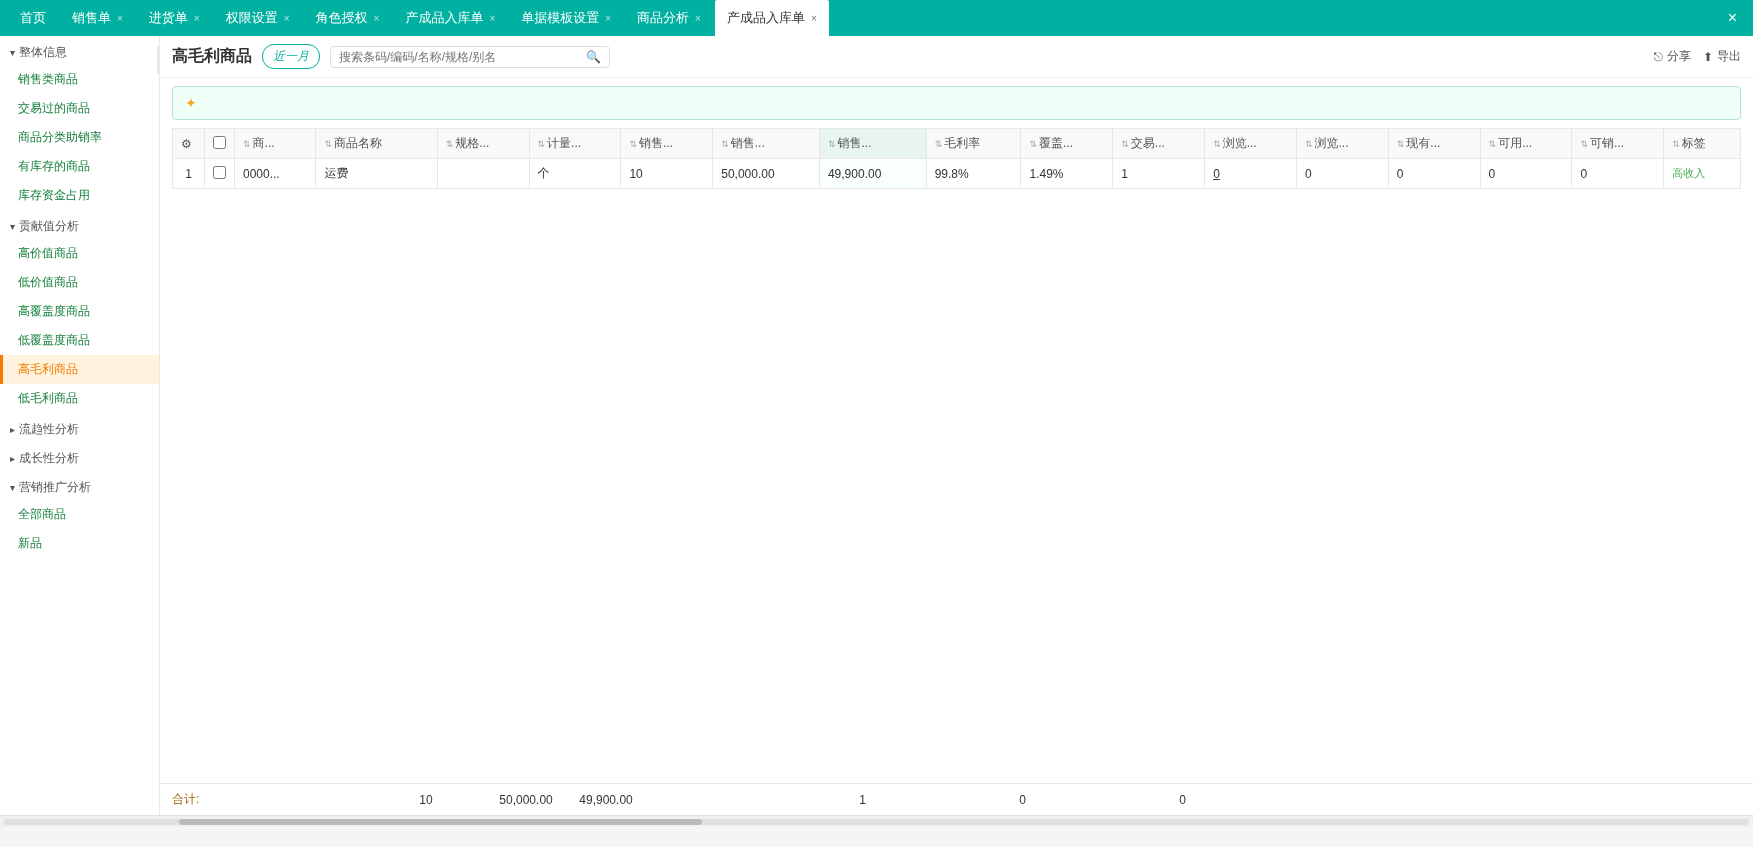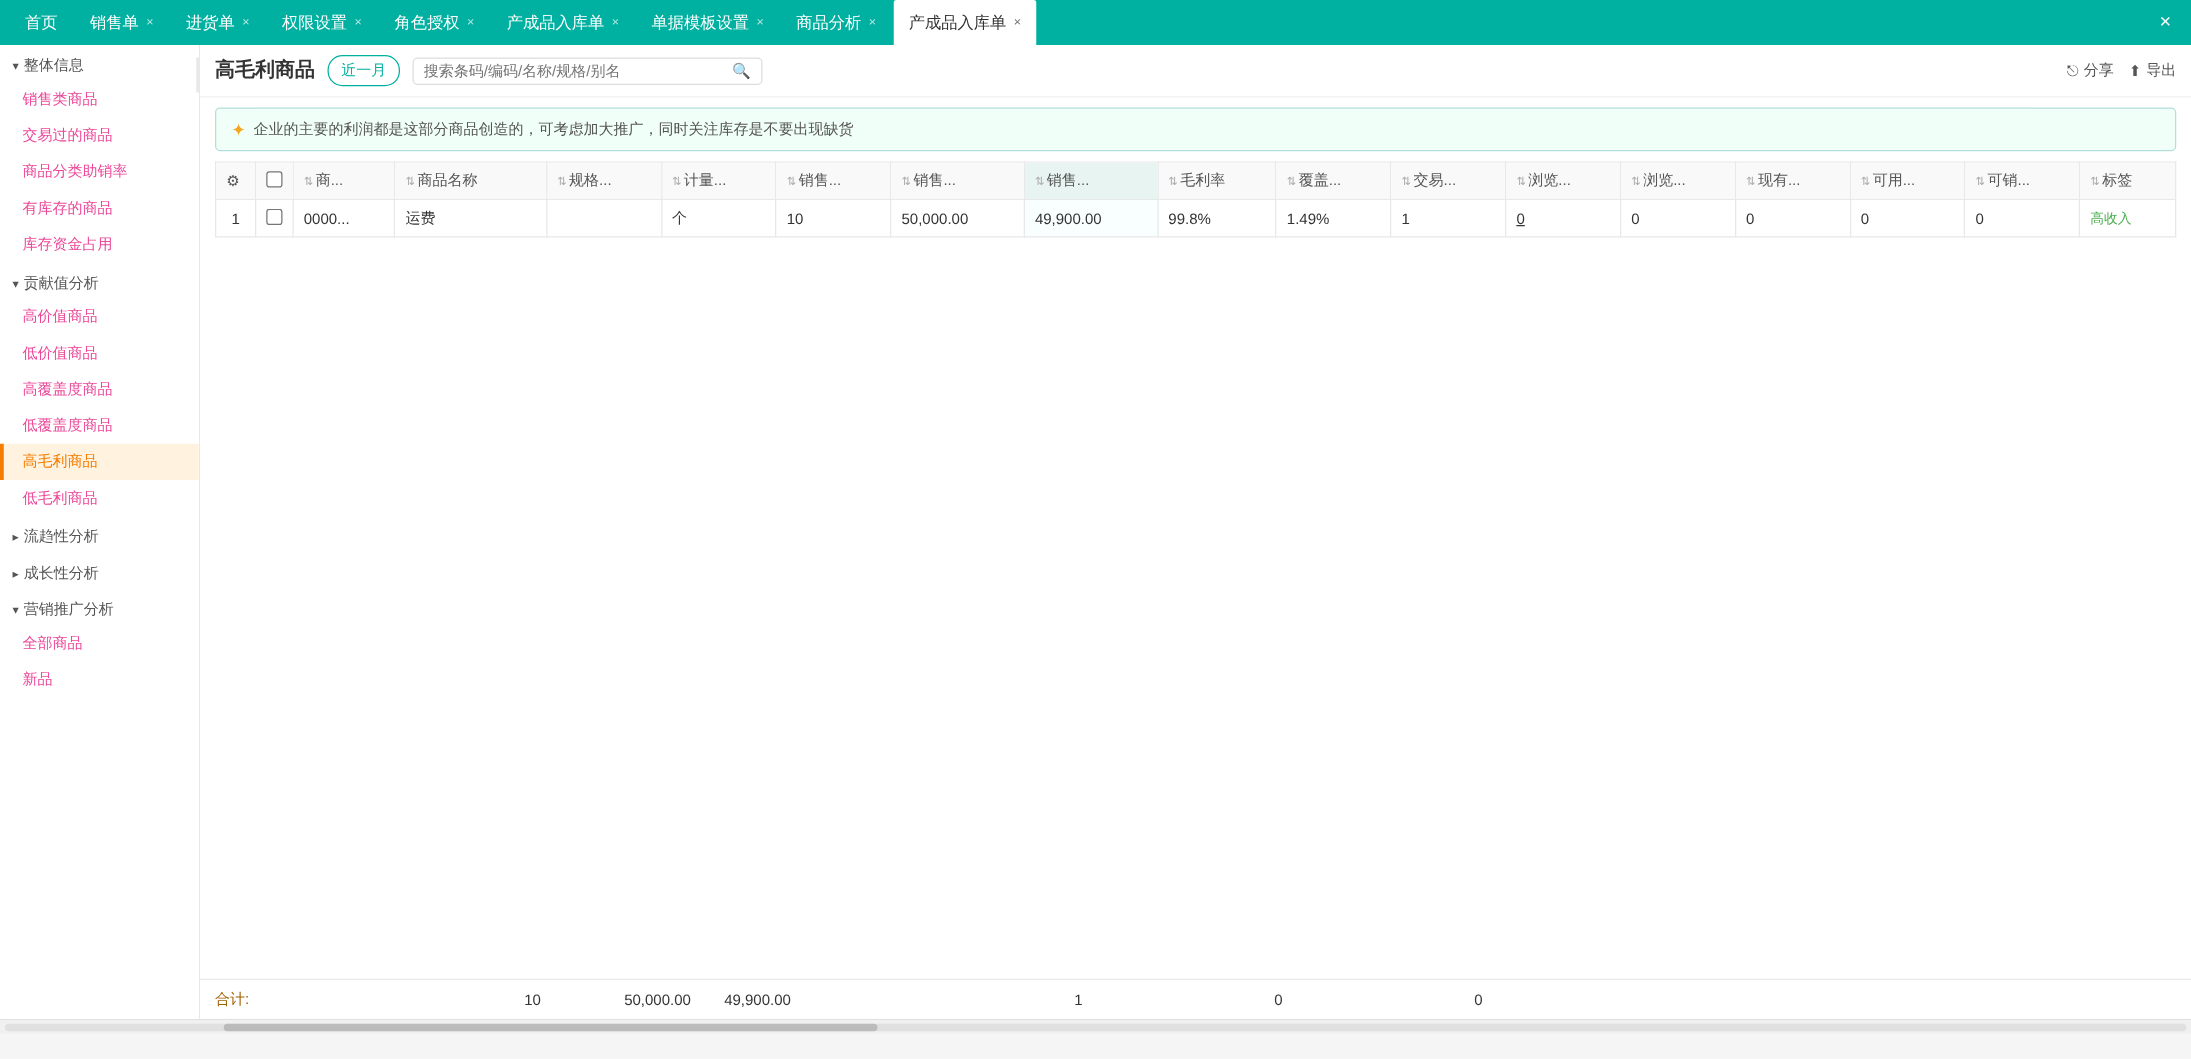--- a/index.html
+++ b/index.html
@@ -80,21 +80,21 @@
       align-items: center;
       padding: 8px 10px 4px;
       font-size: 12px;
       color: #555;
       gap: 4px;
       cursor: pointer;
     }
     .sidebar-item {
       padding: 6px 10px 6px 18px;
       font-size: 12px;
-      color: #ec4899;
+      color: #15803d;
       cursor: pointer;
       white-space: nowrap;
     }
     .sidebar-item.active {
       background: #fff3e0;
       color: #f57c00;
       border-left: 3px solid #f57c00;
       padding-left: 15px;
     }
     .sidebar-section-title .arrow { font-size: 10px; }
@@ -122,20 +122,21 @@
       color: #333;
     }
     .filter-btn {
       background: #fff;
       border: 1px solid #00b0a0;
       color: #00b0a0;
       padding: 3px 10px;
       border-radius: 12px;
       cursor: pointer;
       font-size: 12px;
+      font-style: italic;
     }
     .search-box {
       display: flex;
       align-items: center;
       border: 1px solid #ddd;
       border-radius: 4px;
       padding: 3px 8px;
       gap: 4px;
       flex: 1;
       max-width: 280px;
@@ -393,21 +394,20 @@
         </div>
         <div class="action-btn">
           <span>⬆</span>
           <span>导出</span>
         </div>
       </div>
     </div>
 
     <div class="info-banner">
       <span class="info-icon">✦</span>
-      <span>企业的主要的利润都是这部分商品创造的，可考虑加大推广，同时关注库存是不要出现缺货</span>
     </div>
 
     <div class="table-container">
       <table>
         <thead>
           <tr>
             <th style="width:32px; text-align:center;">
               <div class="col-header">
                   <span>⚙</span>
                 </div>

